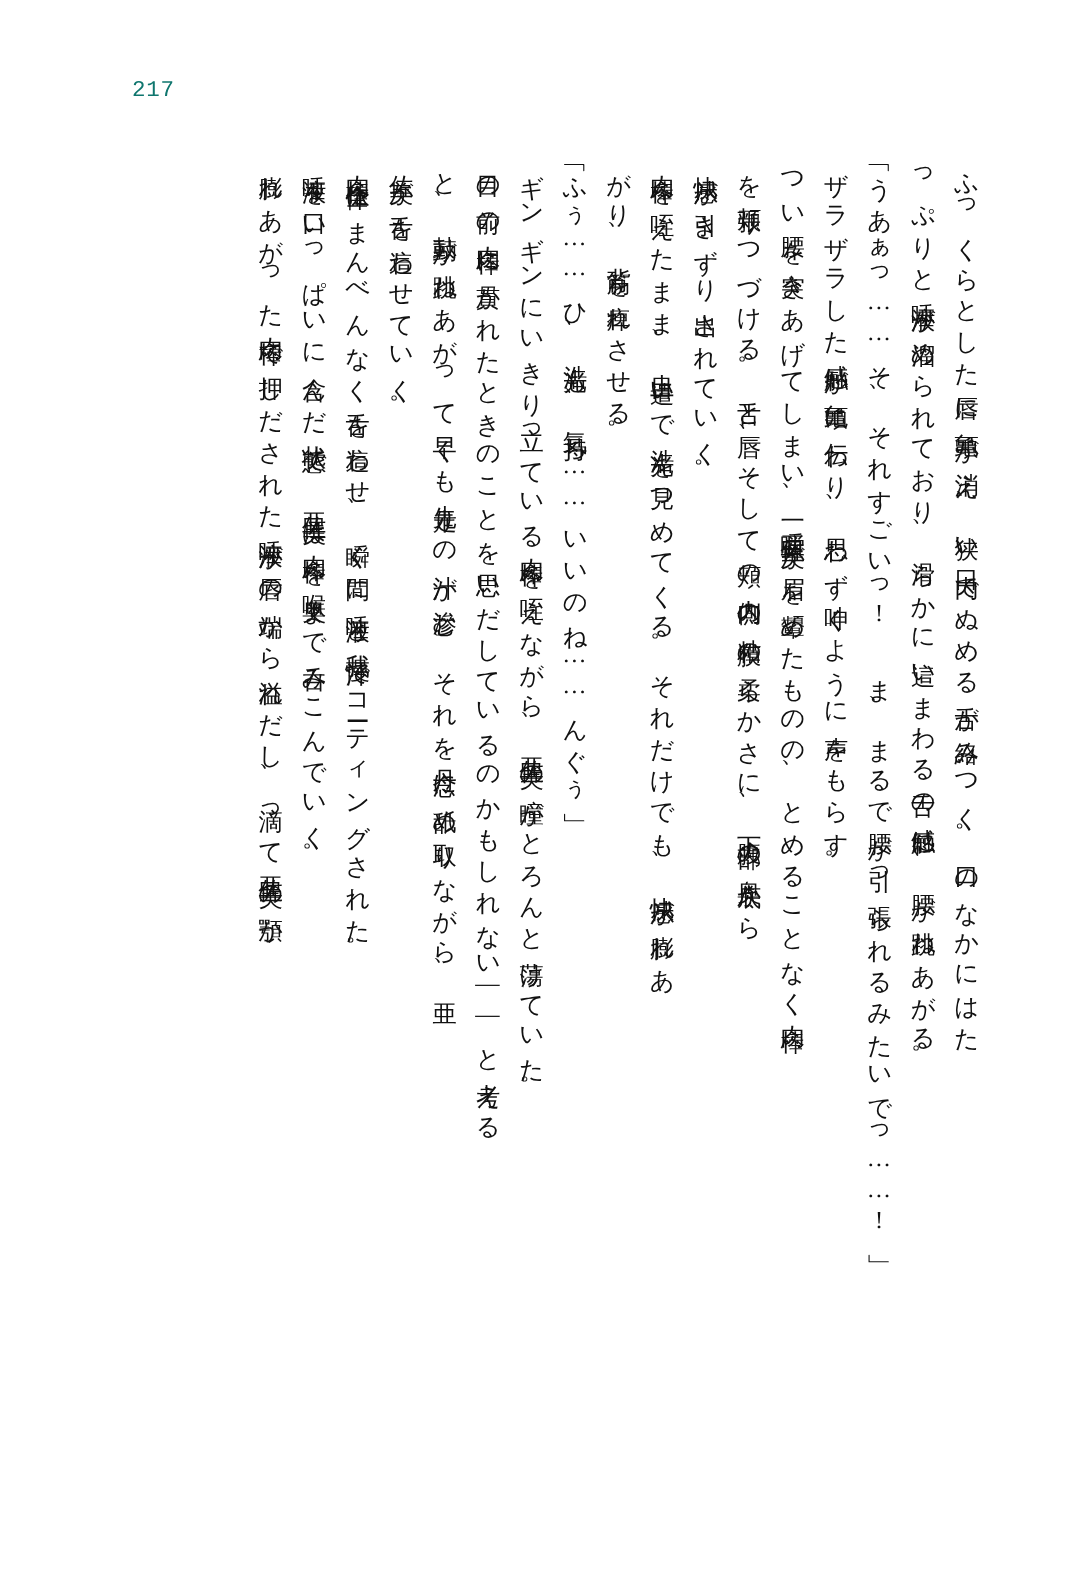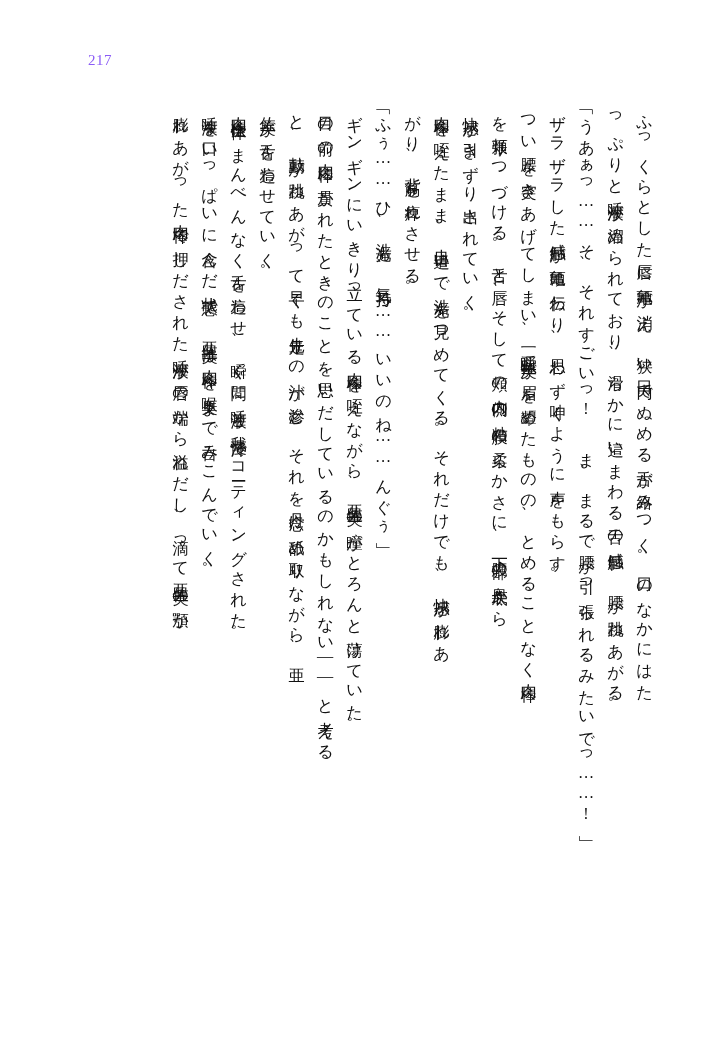--- a/index.html
+++ b/index.html
@@ -22,22 +22,22 @@
     background: #ffffff;
   }
 
   
   .page-number {
     position: absolute;
     top: 52px;
     left: 88px;
     font-size: 15px;
     letter-spacing: 0.5px;
-    color: #8b5cf6;
-    font-family: Liberation Serif, serif;
+    color: #0f766e;
+    font-family: Liberation Mono, monospace;
   }
 
   
   .text-block {
     position: absolute;
     top: 104px;
     left: 60px;
     width: 592px;
     height: 880px;
     display: flex;

